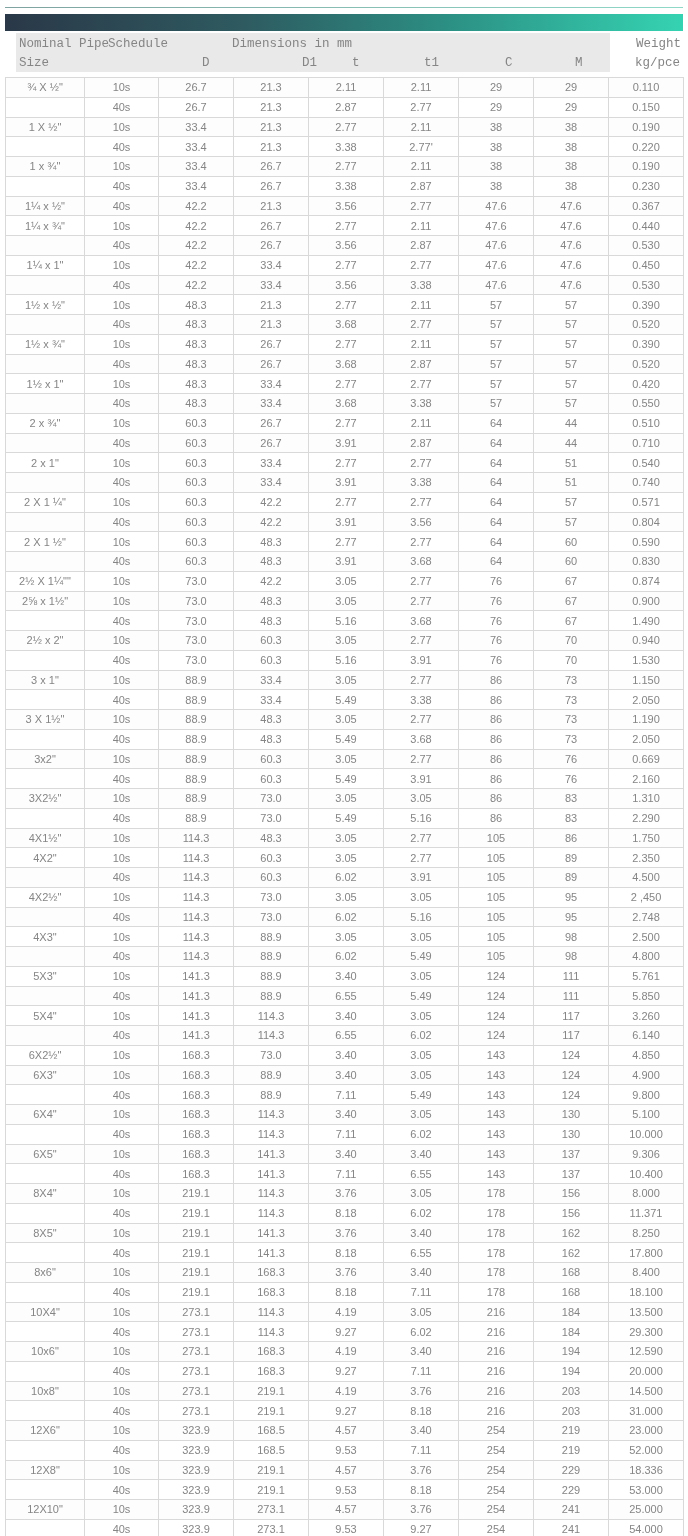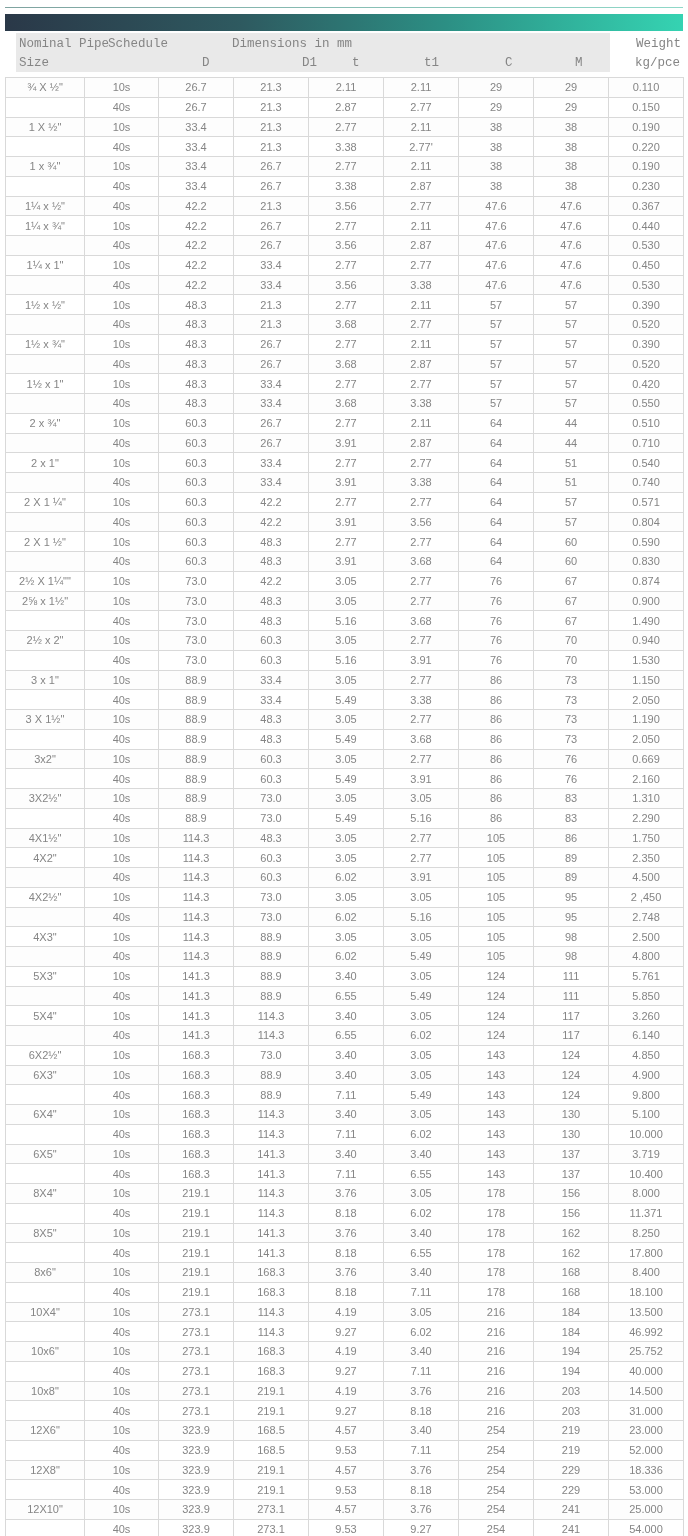--- a/index.html
+++ b/index.html
@@ -647,21 +647,21 @@
       </tr>
       <tr>
         <td>6X5"</td>
         <td>10s</td>
         <td>168.3</td>
         <td>141.3</td>
         <td>3.40</td>
         <td>3.40</td>
         <td>143</td>
         <td>137</td>
-        <td>3.719</td>
+        <td>9.306</td>
       </tr>
       <tr>
         <td></td>
         <td>40s</td>
         <td>168.3</td>
         <td>141.3</td>
         <td>7.11</td>
         <td>6.55</td>
         <td>143</td>
         <td>137</td>
@@ -746,43 +746,43 @@
       </tr>
       <tr>
         <td></td>
         <td>40s</td>
         <td>273.1</td>
         <td>114.3</td>
         <td>9.27</td>
         <td>6.02</td>
         <td>216</td>
         <td>184</td>
-        <td>46.992</td>
+        <td>29.300</td>
       </tr>
       <tr>
         <td>10x6"</td>
         <td>10s</td>
         <td>273.1</td>
         <td>168.3</td>
         <td>4.19</td>
         <td>3.40</td>
         <td>216</td>
         <td>194</td>
-        <td>25.752</td>
+        <td>12.590</td>
       </tr>
       <tr>
         <td></td>
         <td>40s</td>
         <td>273.1</td>
         <td>168.3</td>
         <td>9.27</td>
         <td>7.11</td>
         <td>216</td>
         <td>194</td>
-        <td>40.000</td>
+        <td>20.000</td>
       </tr>
       <tr>
         <td>10x8"</td>
         <td>10s</td>
         <td>273.1</td>
         <td>219.1</td>
         <td>4.19</td>
         <td>3.76</td>
         <td>216</td>
         <td>203</td>

